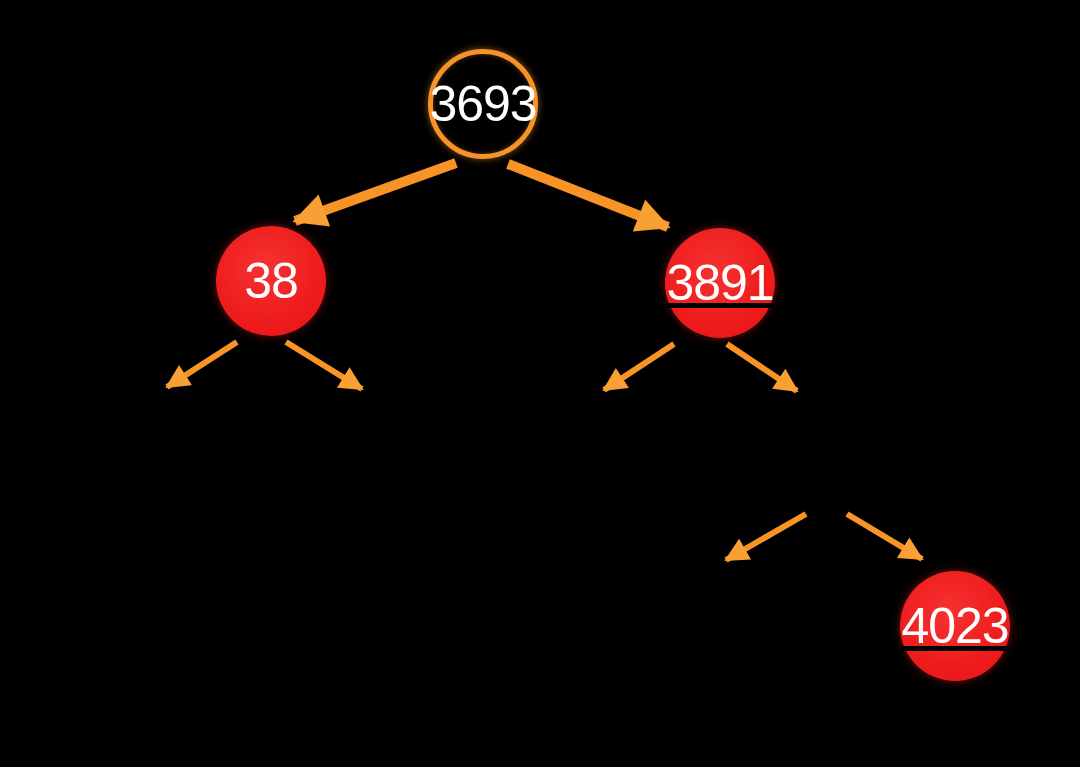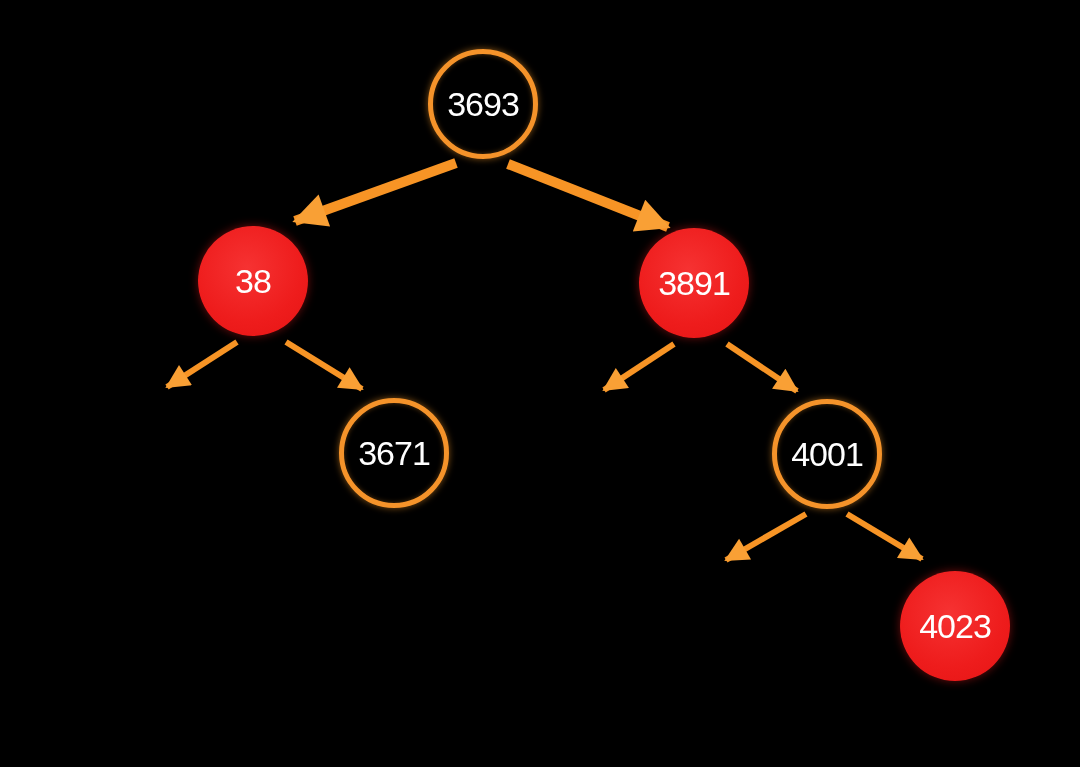--- a/index.html
+++ b/index.html
@@ -28,47 +28,47 @@
     width: 110px;
     height: 110px;
     border-radius: 50%;
     display: flex;
     align-items: center;
     justify-content: center;
     box-sizing: border-box;
   }
   .node .node-label {
     color: #ffffff;
-    font-size: 34px;
+    font-size: 50px;
     letter-spacing: -1px;
     line-height: 1;
     user-select: none;
   }
   
   .node.black {
     background: #000000;
     border: 5px solid #f5932a;
     box-shadow: 0 0 7px rgba(247, 153, 40, 0.55), inset 0 0 5px rgba(247, 153, 40, 0.35);
   }
   
   .node.red {
     background: radial-gradient(circle at 45% 38%, #f63232 0%, #ee1c1c 60%, #e51414 100%);
     border: none;
     box-shadow: 0 0 10px rgba(238, 28, 28, 0.45);
   }
   
   .pos-3693 { left: 428px; top: 49px;  }
-  .pos-38   { left: 198px; top: 226px; }
-  .pos-3891 { left: 639px; top: 228px; }
+  .pos-38   { left: 216px; top: 226px; }
+  .pos-3891 { left: 665px; top: 228px; text-decoration: underline; }
   .pos-16   { left: 78px;  top: 399px; }
   .pos-3671 { left: 339px; top: 398px; }
   .pos-3770 { left: 512px; top: 398px; }
   .pos-4001 { left: 772px; top: 399px; }
   .pos-3990 { left: 641px; top: 570px; }
-  .pos-4023 { left: 900px; top: 571px; }
+  .pos-4023 { left: 900px; top: 571px; text-decoration: underline; }
 </style>
 </head>
 <body>
 
 <div class="canvas">
 
   <svg class="edges-layer" width="1080" height="767" viewBox="0 0 1080 767" xmlns="http://www.w3.org/2000/svg">
     <defs>
       <marker id="arrow-big" viewBox="0 0 12 12" refX="11" refY="6" markerWidth="38" markerHeight="34" markerUnits="userSpaceOnUse" orient="auto">
         <path d="M0,0 L12,6 L0,12 Z" fill="#f9a035"></path>
@@ -89,23 +89,17 @@
 
   <div class="node pos-3693 black">
     <span class="node-label">3693</span>
   </div>
   <div class="node pos-38 red">
     <span class="node-label">38</span>
   </div>
   <div class="node pos-3891 red">
     <span class="node-label">3891</span>
   </div>
-  <div class="node pos-3671 black">
-    <span class="node-label">3671</span>
-  </div>
-  <div class="node pos-4001 black">
-    <span class="node-label">4001</span>
-  </div>
   <div class="node pos-4023 red">
     <span class="node-label">4023</span>
   </div>
 
 </div>
 
 </body></html>

